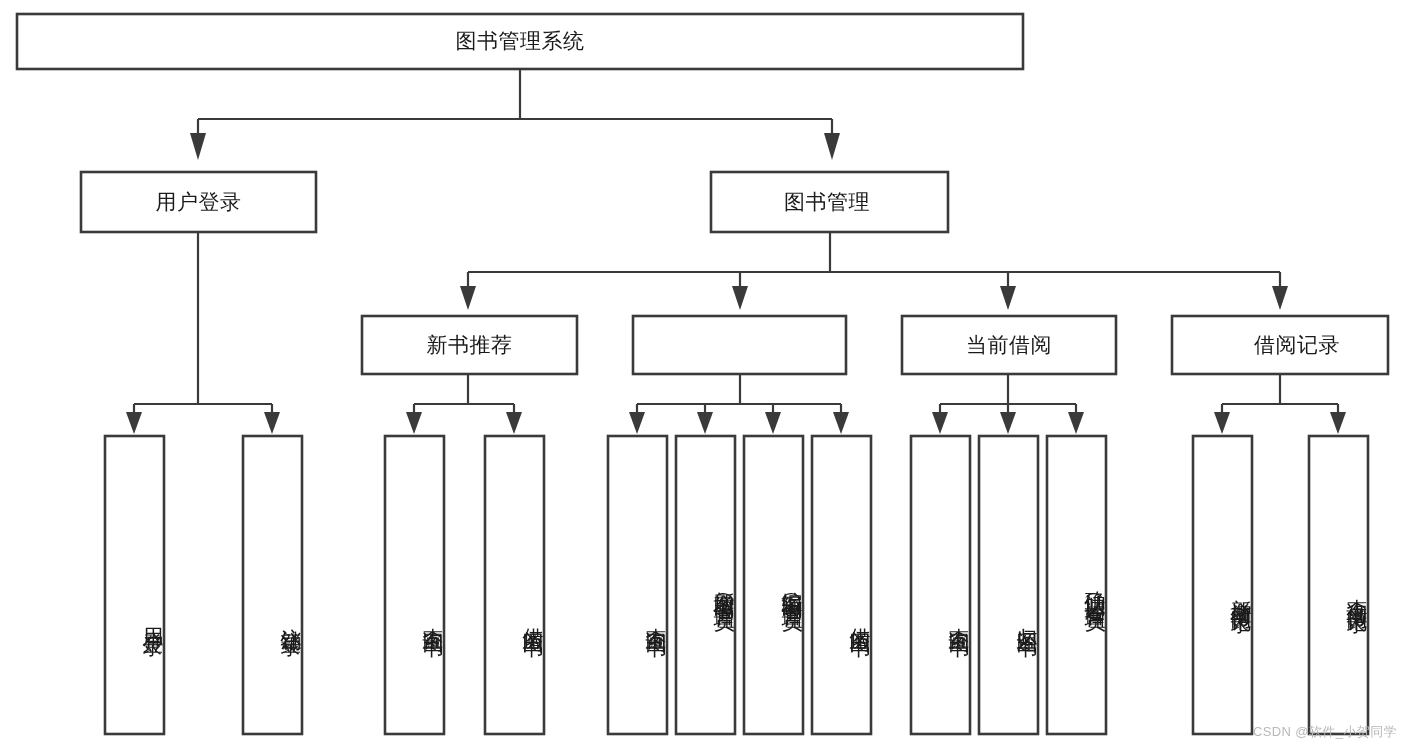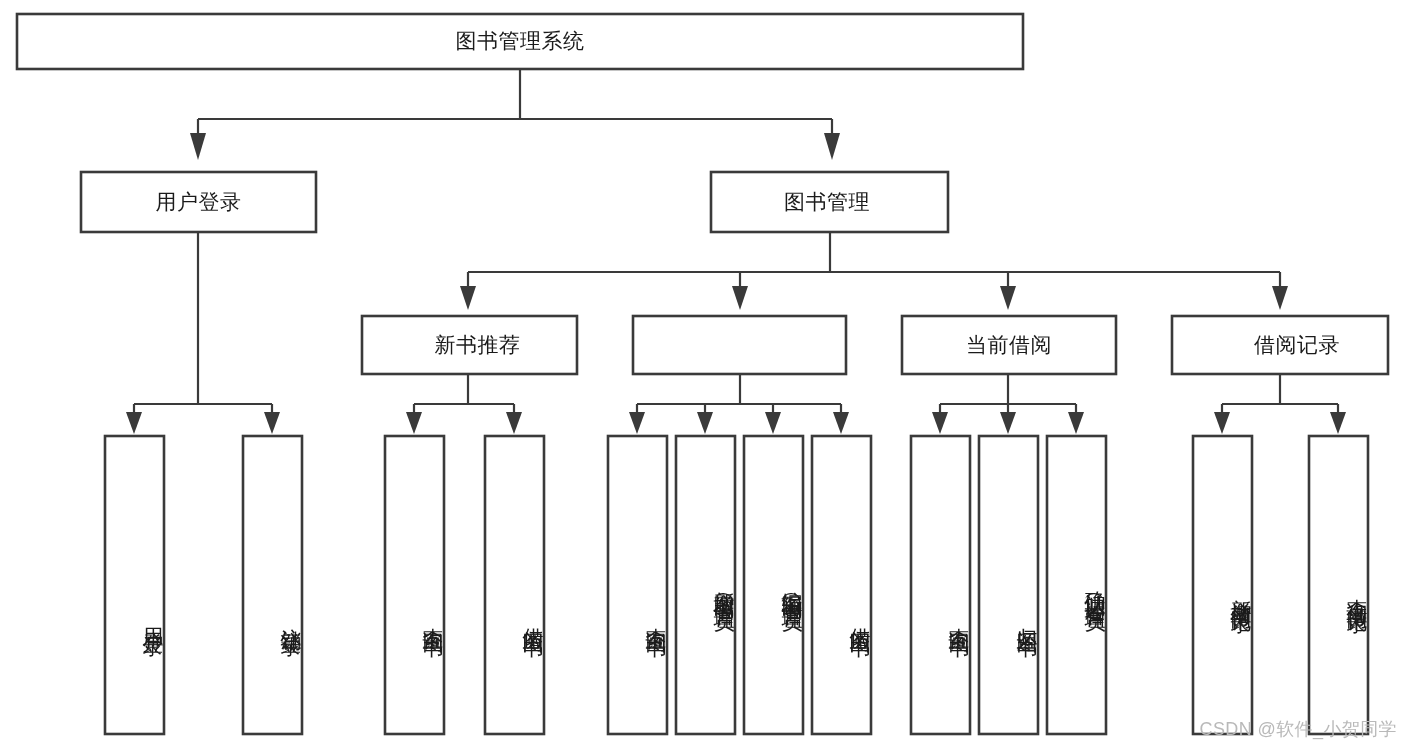--- a/index.html
+++ b/index.html
@@ -68,21 +68,21 @@
     color: #1b1b1b;
     font-size: 21px;
     line-height: 1.0;
     letter-spacing: 3px;
     pointer-events: none;
   }
   .watermark {
     position: absolute;
     right: 8px;
     bottom: 6px;
-    font-size: 18px;
+    font-size: 13px;
     color: #b9b9b9;
     letter-spacing: 0.4px;
     user-select: none;
   }
 </style>
 </head>
 <body>
 
 <div id="diagram-root">
 
@@ -188,21 +188,21 @@
 
     <rect class="leaf-box" x="1193" y="436" width="59" height="298"></rect>
     <rect class="leaf-box" x="1309" y="436" width="59" height="298"></rect>
   </svg>
 
   <div class="node-label" style="left:17px;  top:14px;  width:1006px; height:55px;">图书管理系统</div>
 
   <div class="node-label" style="left:81px;  top:172px; width:235px; height:60px;">用户登录</div>
   <div class="node-label" style="left:711px; top:172px; width:232px; height:60px;">图书管理</div>
 
-  <div class="node-label" style="left:362px; top:316px; width:215px; height:58px;margin-left:8px;">新书推荐</div>
+  <div class="node-label" style="left:362px; top:316px; width:215px; height:58px;">新书推荐</div>
   <div class="node-label" style="left:902px; top:316px; width:214px; height:58px;text-align:right;">当前借阅</div>
   <div class="node-label" style="left:1172px; top:316px; width:250px; height:58px;">借阅记录</div>
 
   <div class="leaf-label" style="left:105px; top:512px; width:59px; height:210px;">用户登录</div>
   <div class="leaf-label" style="left:243px; top:512px; width:59px; height:210px;">注销登录</div>
 
   <div class="leaf-label" style="left:385px; top:512px; width:59px; height:210px;">查询图书</div>
   <div class="leaf-label" style="left:485px; top:512px; width:59px; height:210px;">借阅图书</div>
 
   <div class="leaf-label" style="left:608px; top:512px; width:59px; height:210px;">查询图书</div>

